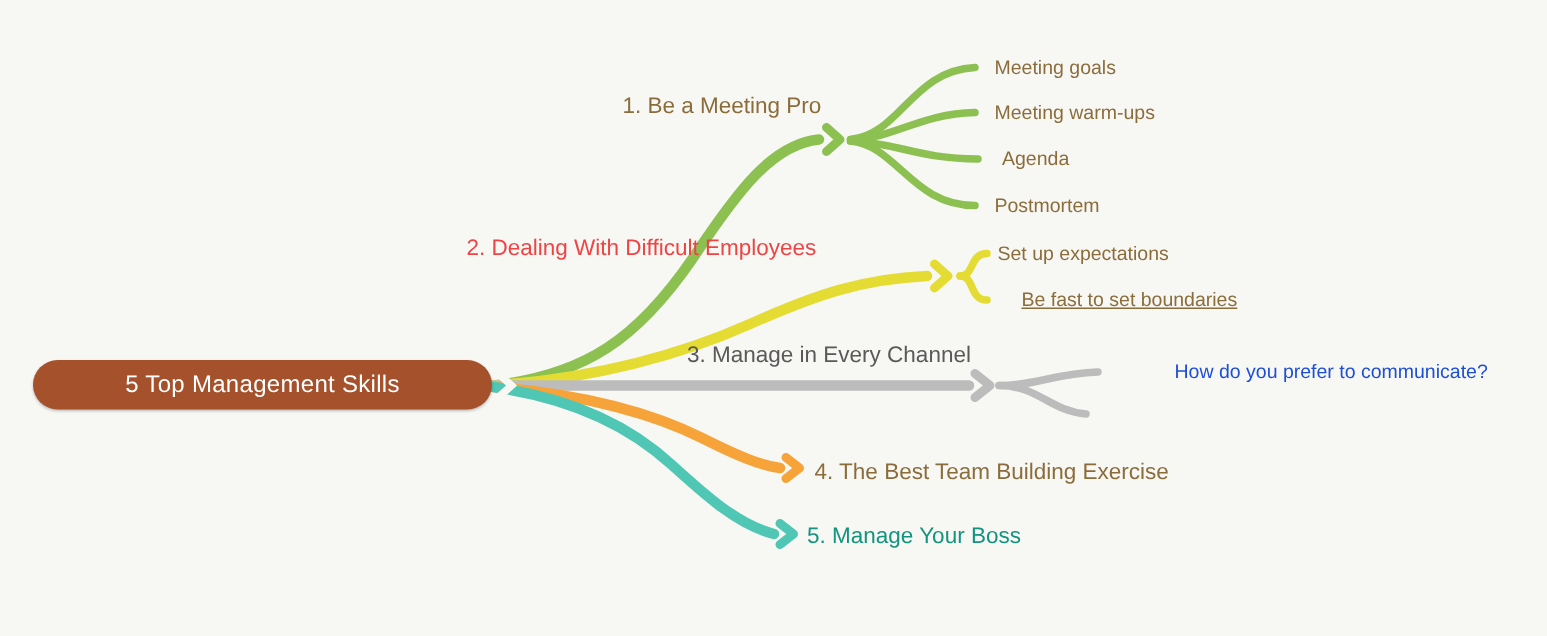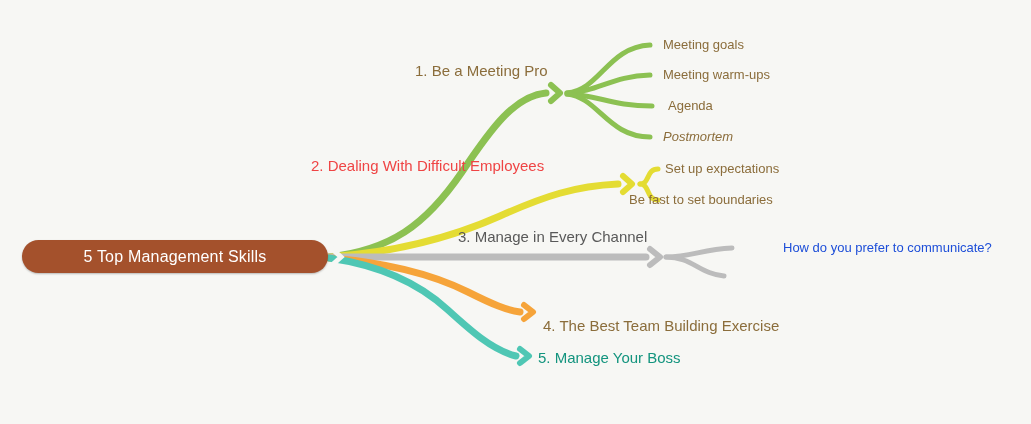--- a/index.html
+++ b/index.html
@@ -81,27 +81,27 @@
   <div class="root-node" style="left: 22px; top: 240px; width: 306px; height: 33px; background-color: rgb(164, 81, 44);">
     <span class="root-label" style="color: rgb(255, 255, 255);">5 Top Management Skills</span>
   </div>
 
   <div class="topic-label" style="left: 415px; top: 62px; color: rgb(139, 109, 59);">1. Be a Meeting Pro</div>
 
   <div class="topic-label" style="left: 311px; top: 157px; color: #ef4444;">2. Dealing With Difficult Employees</div>
 
   <div class="topic-label" style="left: 458px; top: 228px; color: rgb(89, 89, 89);">3. Manage in Every Channel</div>
 
-  <div class="topic-label" style="left: 543px; top: 306px; color: rgb(139, 109, 59); margin-top: 11px;">4. The Best Team Building Exercise</div>
+  <div class="topic-label" style="left: 543px; top: 306px; color: rgb(139, 109, 59);">4. The Best Team Building Exercise</div>
 
   <div class="topic-label" style="left: 538px; top: 349px; color: rgb(19, 148, 126);">5. Manage Your Boss</div>
 
   <div class="subtopic-label" style="left: 663px; top: 37px; color: rgb(139, 109, 59);">Meeting goals</div>
   <div class="subtopic-label" style="left: 663px; top: 67px; color: rgb(139, 109, 59);">Meeting warm-ups</div>
   <div class="subtopic-label" style="left: 668px; top: 98px; color: rgb(139, 109, 59);">Agenda</div>
-  <div class="subtopic-label" style="left: 663px; top: 129px; color: rgb(139, 109, 59); font-style: italic;">Postmortem</div>
+  <div class="subtopic-label" style="left: 663px; top: 129px; color: rgb(139, 109, 59);">Postmortem</div>
 
   <div class="subtopic-label" style="left: 665px; top: 161px; color: rgb(139, 109, 59);">Set up expectations</div>
-  <div class="subtopic-label" style="left: 629px; top: 192px; color: rgb(139, 109, 59);">Be fast to set boundaries</div>
+  <div class="subtopic-label" style="left: 681px; top: 192px; color: rgb(139, 109, 59); text-decoration: underline;">Be fast to set boundaries</div>
 
   <div class="subtopic-label" style="left: 739px; top: 240px; color: #1d4ed8; margin-left: 44px;">How do you prefer to communicate?</div>
 
 </div>
 
 </body></html>

